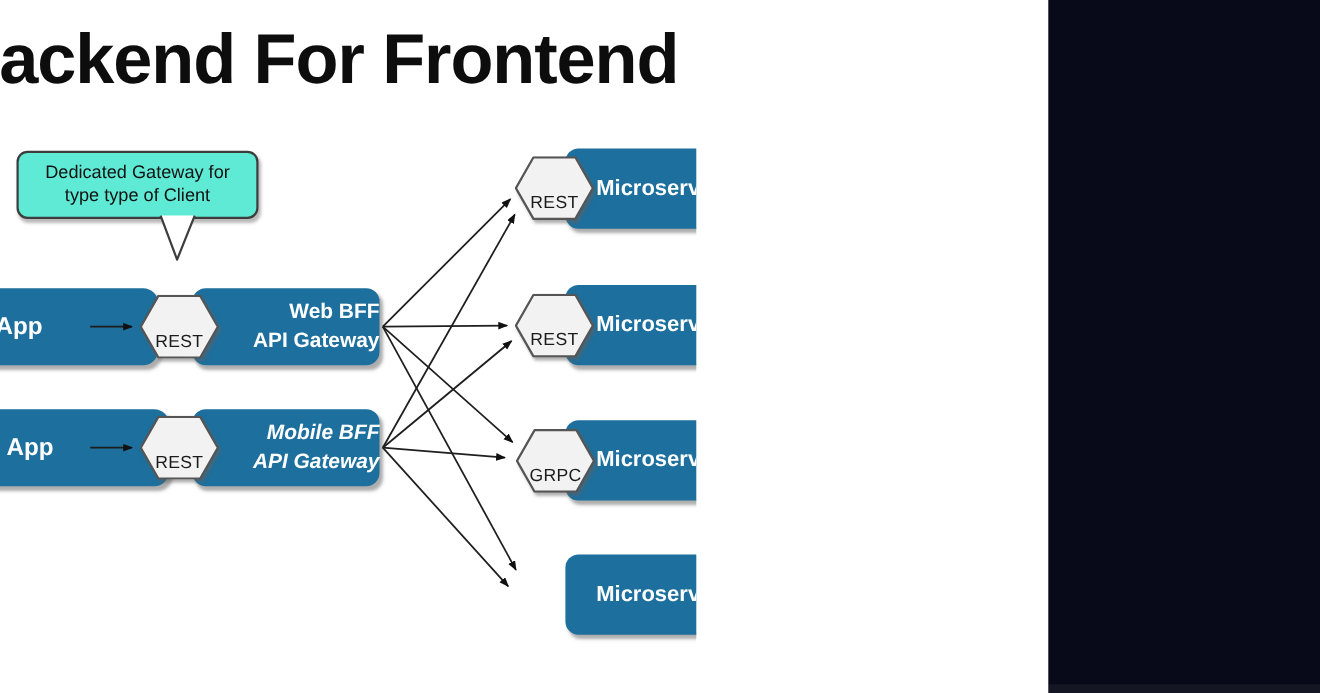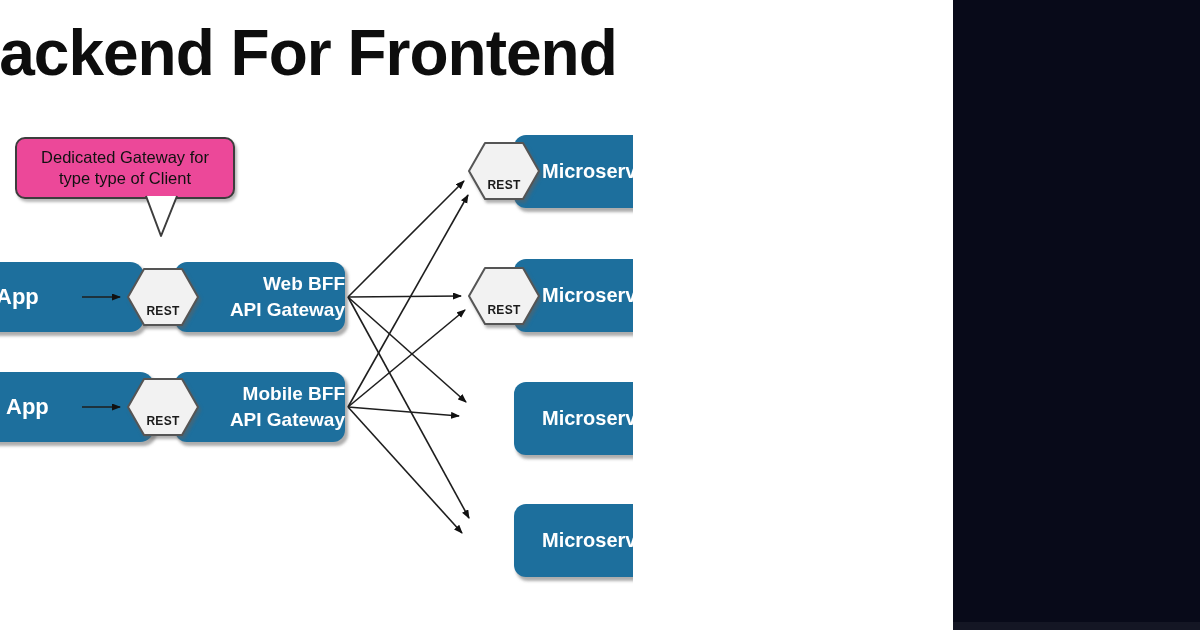--- a/index.html
+++ b/index.html
@@ -14,21 +14,21 @@
     overflow:hidden;background:#ffffff;
   }
   .title{
     position:absolute;left:-46px;top:20px;
     font-size:64px;font-weight:bold;letter-spacing:-1px;
     color:#0d0d0d;white-space:nowrap;line-height:1.05;
   }
   
   .bubble{
     position:absolute;left:15px;top:137px;width:216px;height:58px;
-    background:#ec4899;border:2px solid #3d3d3d;border-radius:10px;
+    background:#5eead4;border:2px solid #3d3d3d;border-radius:10px;
     box-shadow:2px 3px 3px rgba(0,0,0,0.28);
     display:flex;flex-direction:column;justify-content:center;text-align:center;
     font-size:16.5px;font-weight:500;color:#111;line-height:1.25;
   }
   
   .bluebox{
     position:absolute;background:#1d6f9d;color:#ffffff;font-weight:bold;
     border-radius:12px;box-shadow:2.5px 3.5px 3px rgba(105,105,105,0.55);
   }
   .client{
@@ -36,36 +36,36 @@
     display:flex;align-items:center;font-size:22px;
   }
   .client-1{top:262px;padding-left:66px;}
   .client-2{top:372px;padding-left:76px;}
   .gateway{
     left:175px;width:170px;height:70px;
     display:flex;flex-direction:column;justify-content:center;
     text-align:right;font-size:19px;line-height:1.35;
   }
   .gateway-1{top:262px;}
-  .gateway-2{top:372px;}
+  .gateway-2{top:372px;font-style:italic;}
   .service{
     left:514px;width:168px;height:73px;
     display:flex;align-items:center;padding-left:28px;font-size:20px;
   }
   .service-1{top:135px;}
   .service-2{top:259px;}
   .service-3{top:382px;}
   .service-4{top:504px;}
   
   .hex{position:absolute;width:72px;height:58px;}
   .hex svg.shape{position:absolute;left:0;top:0;
     filter:drop-shadow(2px 3px 1.5px rgba(95,95,95,0.5));}
   .hex .hex-label{
     position:absolute;inset:0;display:flex;align-items:center;justify-content:center;
-    font-size:12px;font-weight:700;color:#1b1b1b;letter-spacing:0.3px;margin-top:28px;
+    font-size:16px;font-weight:400;color:#1b1b1b;letter-spacing:0.3px;margin-top:28px;
   }
   .hex-gw1{left:127px;top:268px;}
   .hex-gw2{left:127px;top:378px;}
   .hex-s1{left:468px;top:142px;}
   .hex-s2{left:468px;top:267px;}
   .hex-s3{left:469px;top:390px;}
   .hex-s4{left:469px;top:512px;}
   .arrows{position:absolute;left:0;top:0;pointer-events:none;}
   
   .stock-panel{
@@ -156,20 +156,26 @@
       <polygon points="17,1 55,1 71,29 55,57 17,57 1,29" fill="#f2f2f2" stroke="#555" stroke-width="2" stroke-linejoin="round"></polygon>
     </svg>
     <span class="hex-label">REST</span>
   </div>
   <div class="hex hex-s2">
     <svg class="shape" width="72" height="58" viewBox="0 0 72 58">
       <polygon points="17,1 55,1 71,29 55,57 17,57 1,29" fill="#f2f2f2" stroke="#555" stroke-width="2" stroke-linejoin="round"></polygon>
     </svg>
     <span class="hex-label">REST</span>
   </div>
+  <div class="hex hex-s3">
+    <svg class="shape" width="72" height="58" viewBox="0 0 72 58">
+      <polygon points="17,1 55,1 71,29 55,57 17,57 1,29" fill="#f2f2f2" stroke="#555" stroke-width="2" stroke-linejoin="round"></polygon>
+    </svg>
+    <span class="hex-label">GRPC</span>
+  </div>
 
 </div>
 
 <div class="stock-panel">
   
   
   
 </div>
 <div class="panel-bottom-strip"></div>
 

